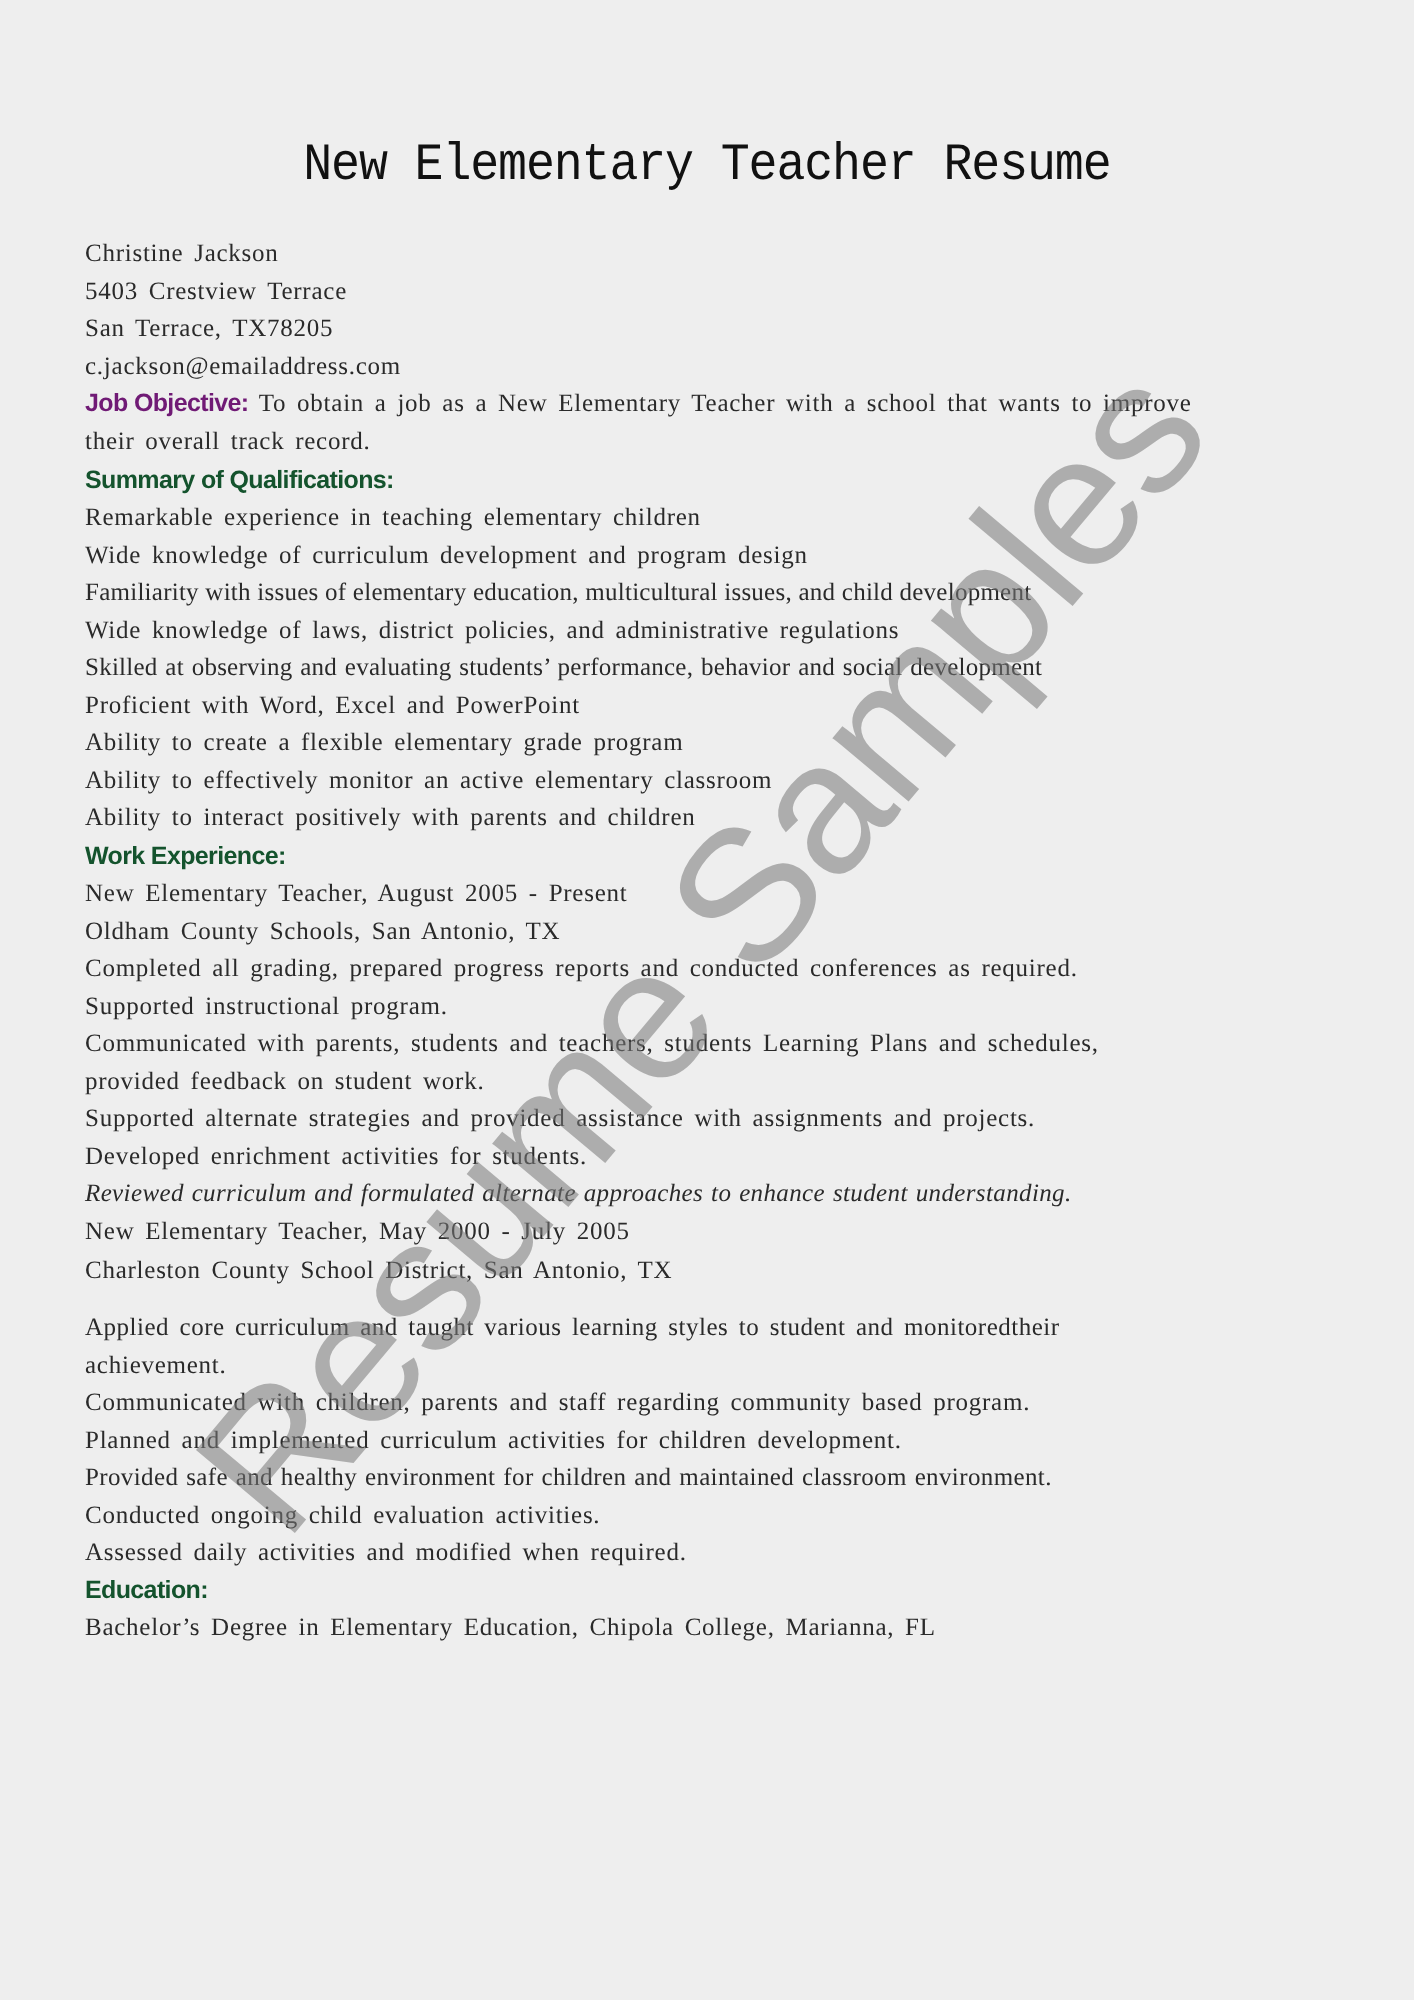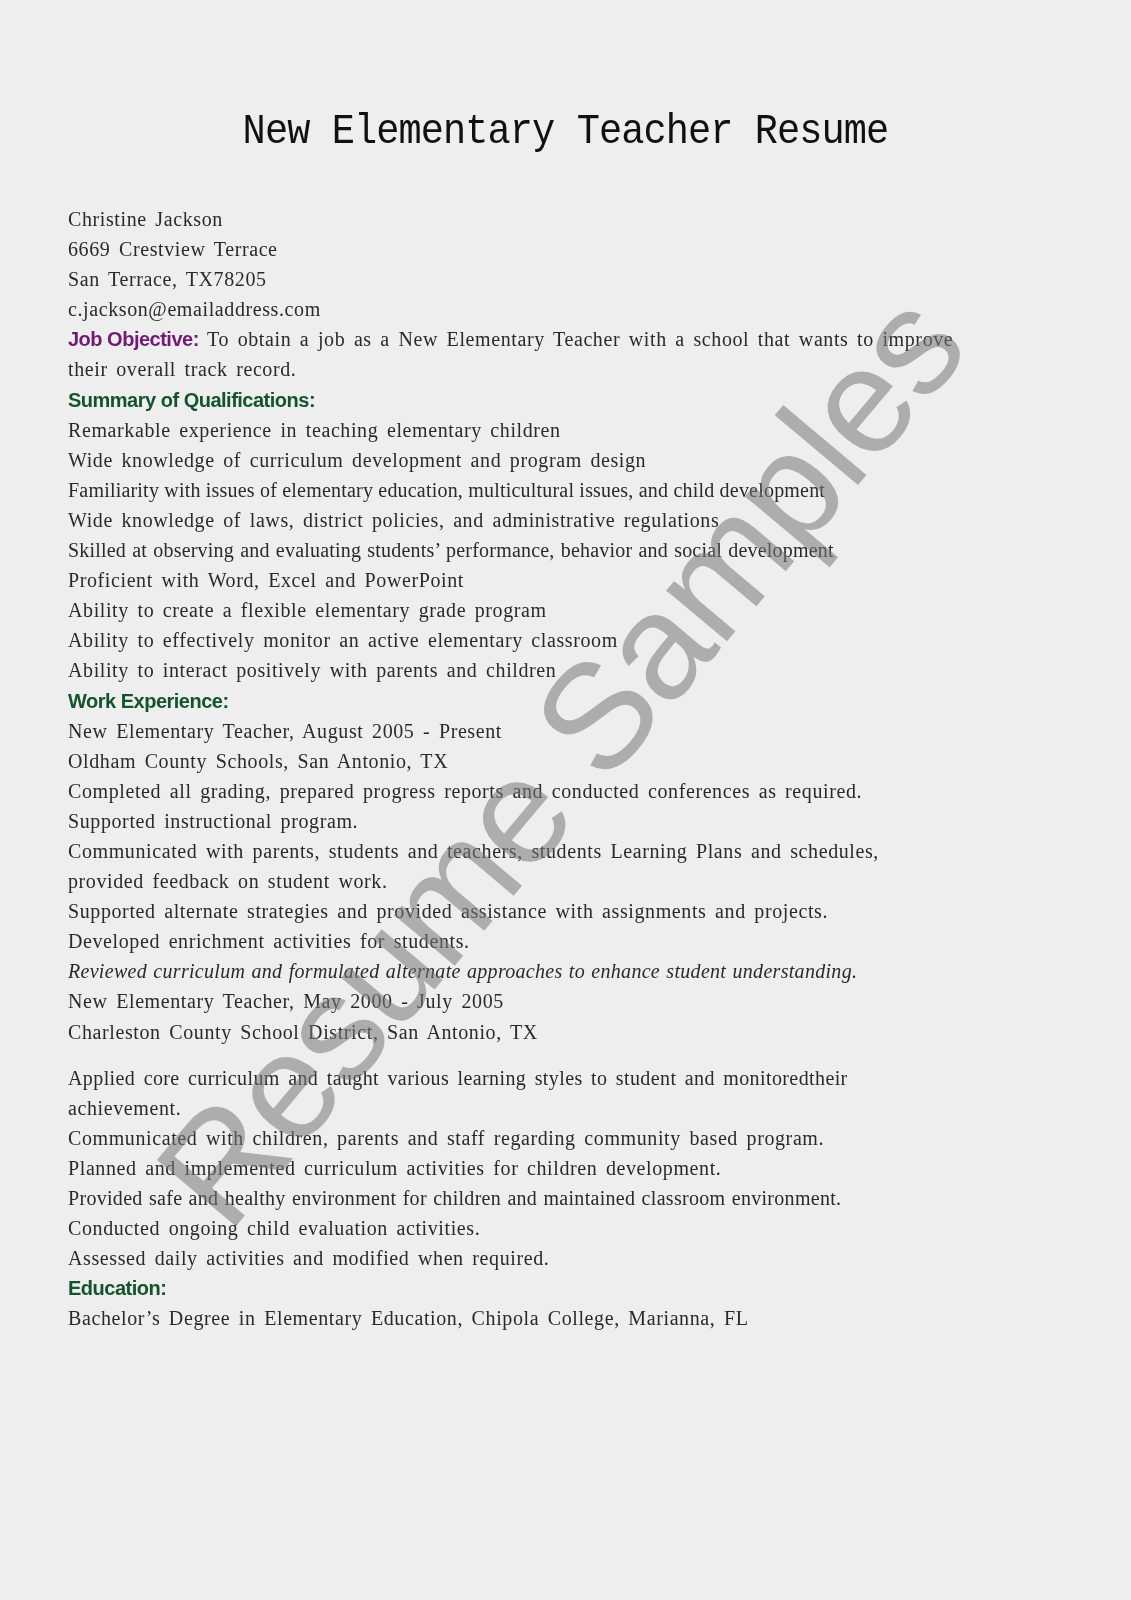--- a/index.html
+++ b/index.html
@@ -22,21 +22,21 @@
       text-align: center;
       font-family: "Liberation Mono", "DejaVu Sans Mono", monospace;
       font-size: 42px;
       line-height: 56px;
       color: #111;
       letter-spacing: -1px;
       transform: scaleX(0.92);
     }
     .content {
       position: absolute;
-      top: 204px;
+      top: 188px;
       left: 68px;
       width: 1000px;
       font-family: "Liberation Serif", "DejaVu Serif", serif;
       font-size: 20px;
       line-height: 30.1px;
       color: #2a2a2a;
     }
     .line {
       white-space: nowrap;
       letter-spacing: 0.6px;
@@ -70,21 +70,21 @@
       letter-spacing: -2px;
     }
   </style>
 </head>
 <body>
 
 <div class="page-title">New Elementary Teacher Resume</div>
 
 <div class="content">
   <div class="line">Christine Jackson</div>
-  <div class="line">6669 Crestview Terrace</div>
+  <div class="line">5403 Crestview Terrace</div>
   <div class="line">San Terrace, TX78205</div>
   <div class="line">c.jackson@emailaddress.com</div>
 
   <div class="line"><span class="inline-heading">Job Objective:</span><span> To obtain a job as a New Elementary Teacher with a school that wants to improve</span></div>
   <div class="line">their overall track record.</div>
 
   <div class="line heading">Summary of Qualifications:</div>
   <div class="line">Remarkable experience in teaching elementary children</div>
   <div class="line">Wide knowledge of curriculum development and program design</div>
   <div class="line" style="letter-spacing:0.2px;word-spacing:0;">Familiarity with issues of elementary education, multicultural issues, and child development</div>

